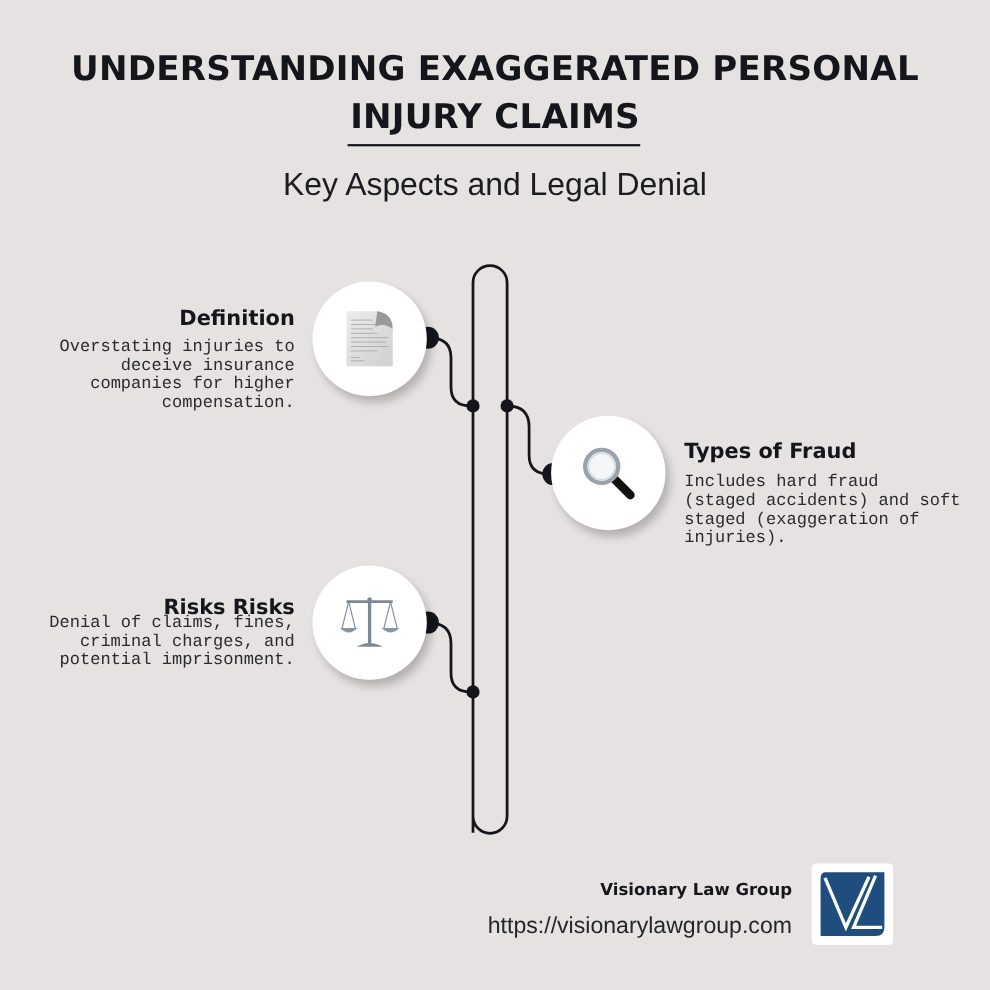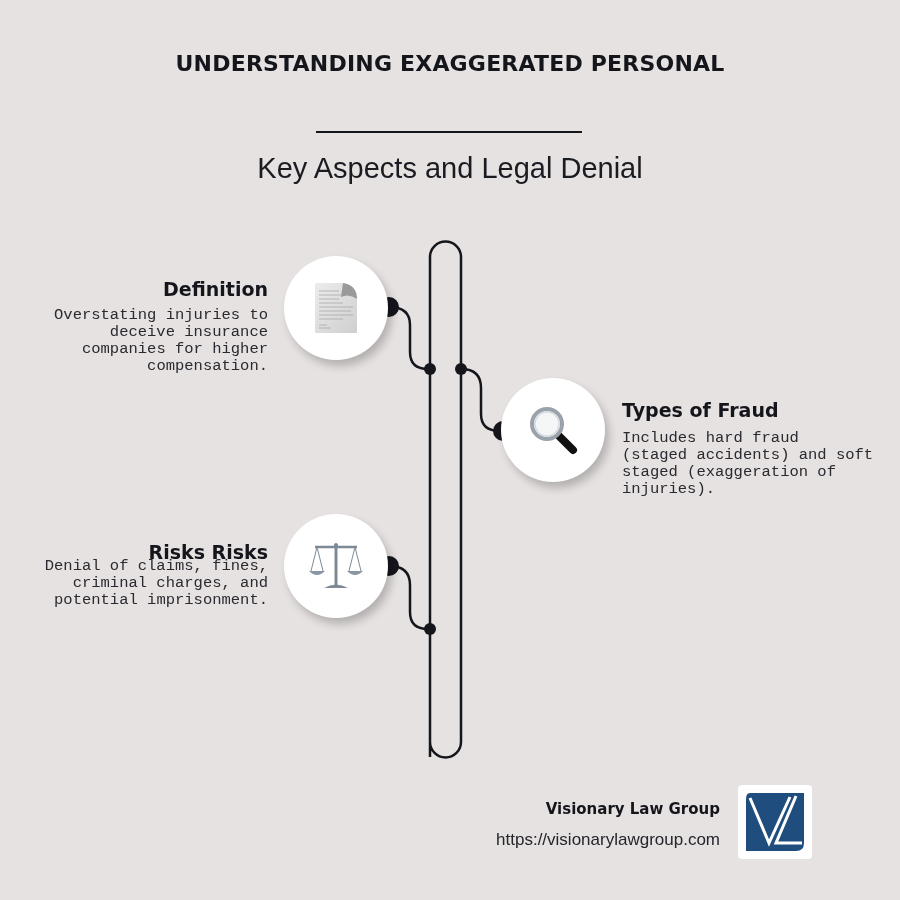--- a/index.html
+++ b/index.html
@@ -5,21 +5,21 @@
   html, body { margin:0; padding:0; }
   body {
     width:900px; height:900px; overflow:hidden;
     background:#e6e2e1;
     font-family:"DejaVu Sans", sans-serif;
     color:#15151c;
     position:relative;
   }
   .title {
     position:absolute; left:0; top:42px; width:900px;
-    text-align:center; font-weight:bold; font-size:22px; line-height:43px;
+    text-align:center; font-weight:bold; font-size:31px; line-height:43px;
     letter-spacing:0.2px; color:#15151c;
   }
   .title-rule {
     position:absolute; left:316px; top:131px; width:266px; height:2px; background:#15151c;
   }
   .subtitle {
     position:absolute; left:0; top:152px; width:900px; text-align:center;
     font-family:"Liberation Sans", sans-serif; font-size:29px; color:#1b1b22;
   }
   svg.connectors { position:absolute; left:0; top:0; }
@@ -33,32 +33,33 @@
   .item-desc {
     position:absolute; font-family:Liberation Mono, monospace; font-size:15.5px;
     line-height:17px; color:#2a2a30;
   }
   .right { text-align:right; }
   .brand-name {
     position:absolute; right:180px; top:800px; font-weight:bold; font-size:15px; color:#15151c;
   }
   .brand-url {
     position:absolute; right:180px; top:830px; font-family:"Liberation Sans", sans-serif;
-    font-size:17px; color:#25252b;
+    font-size:21px; color:#25252b;
   }
   .logo {
     position:absolute; left:738px; top:785px; width:74px; height:74px; background:#ffffff;
     border-radius:4px; display:flex; align-items:center; justify-content:center;
   }
 </style>
 </head>
 <body>
 
 <div class="title">
   <div>UNDERSTANDING EXAGGERATED PERSONAL</div>
+  <div>INJURY CLAIMS</div>
 </div>
 <div class="title-rule"></div>
 <div class="subtitle">Key Aspects and Legal Denial</div>
 
 <svg class="connectors" width="900" height="900">
   <g fill="none" stroke="#15151c" stroke-width="2.5">
 
     <path d="M430 757 L430 257 A15.5 15.5 0 0 1 461 257 L461 742 A15.5 15.5 0 0 1 430 742"></path>
 
     <path d="M389 307 Q410 307 410 325 L410 352 Q410 369 428 369"></path>

